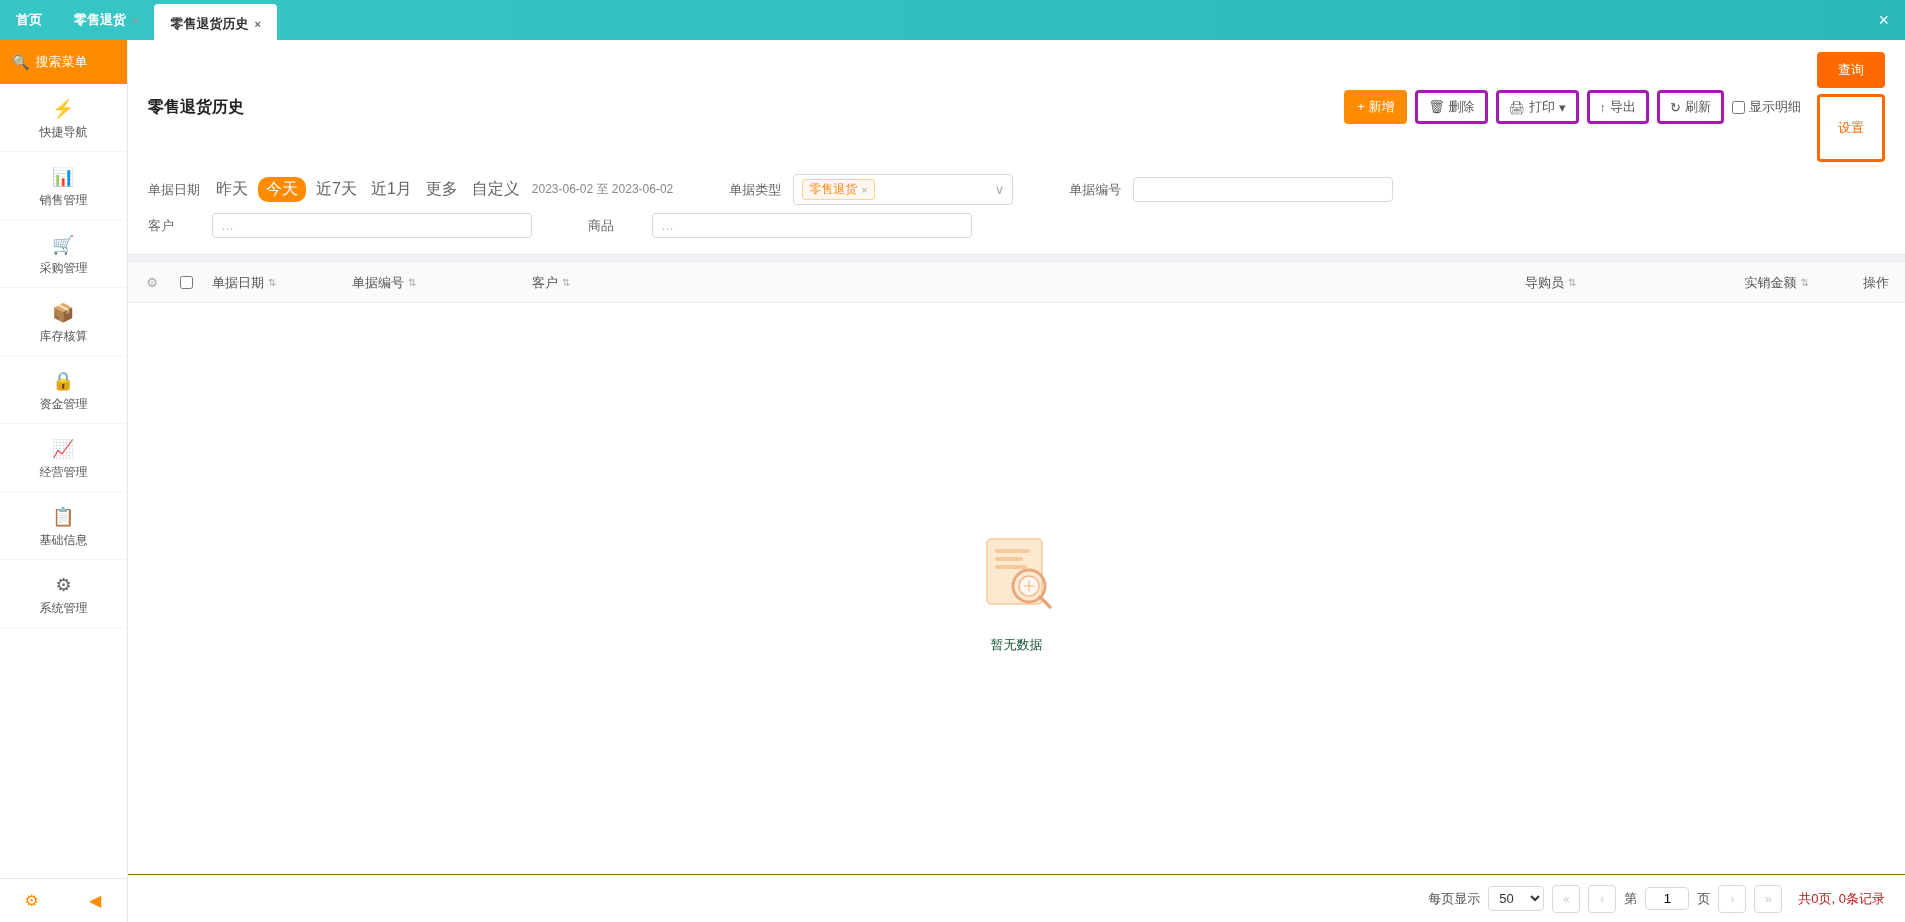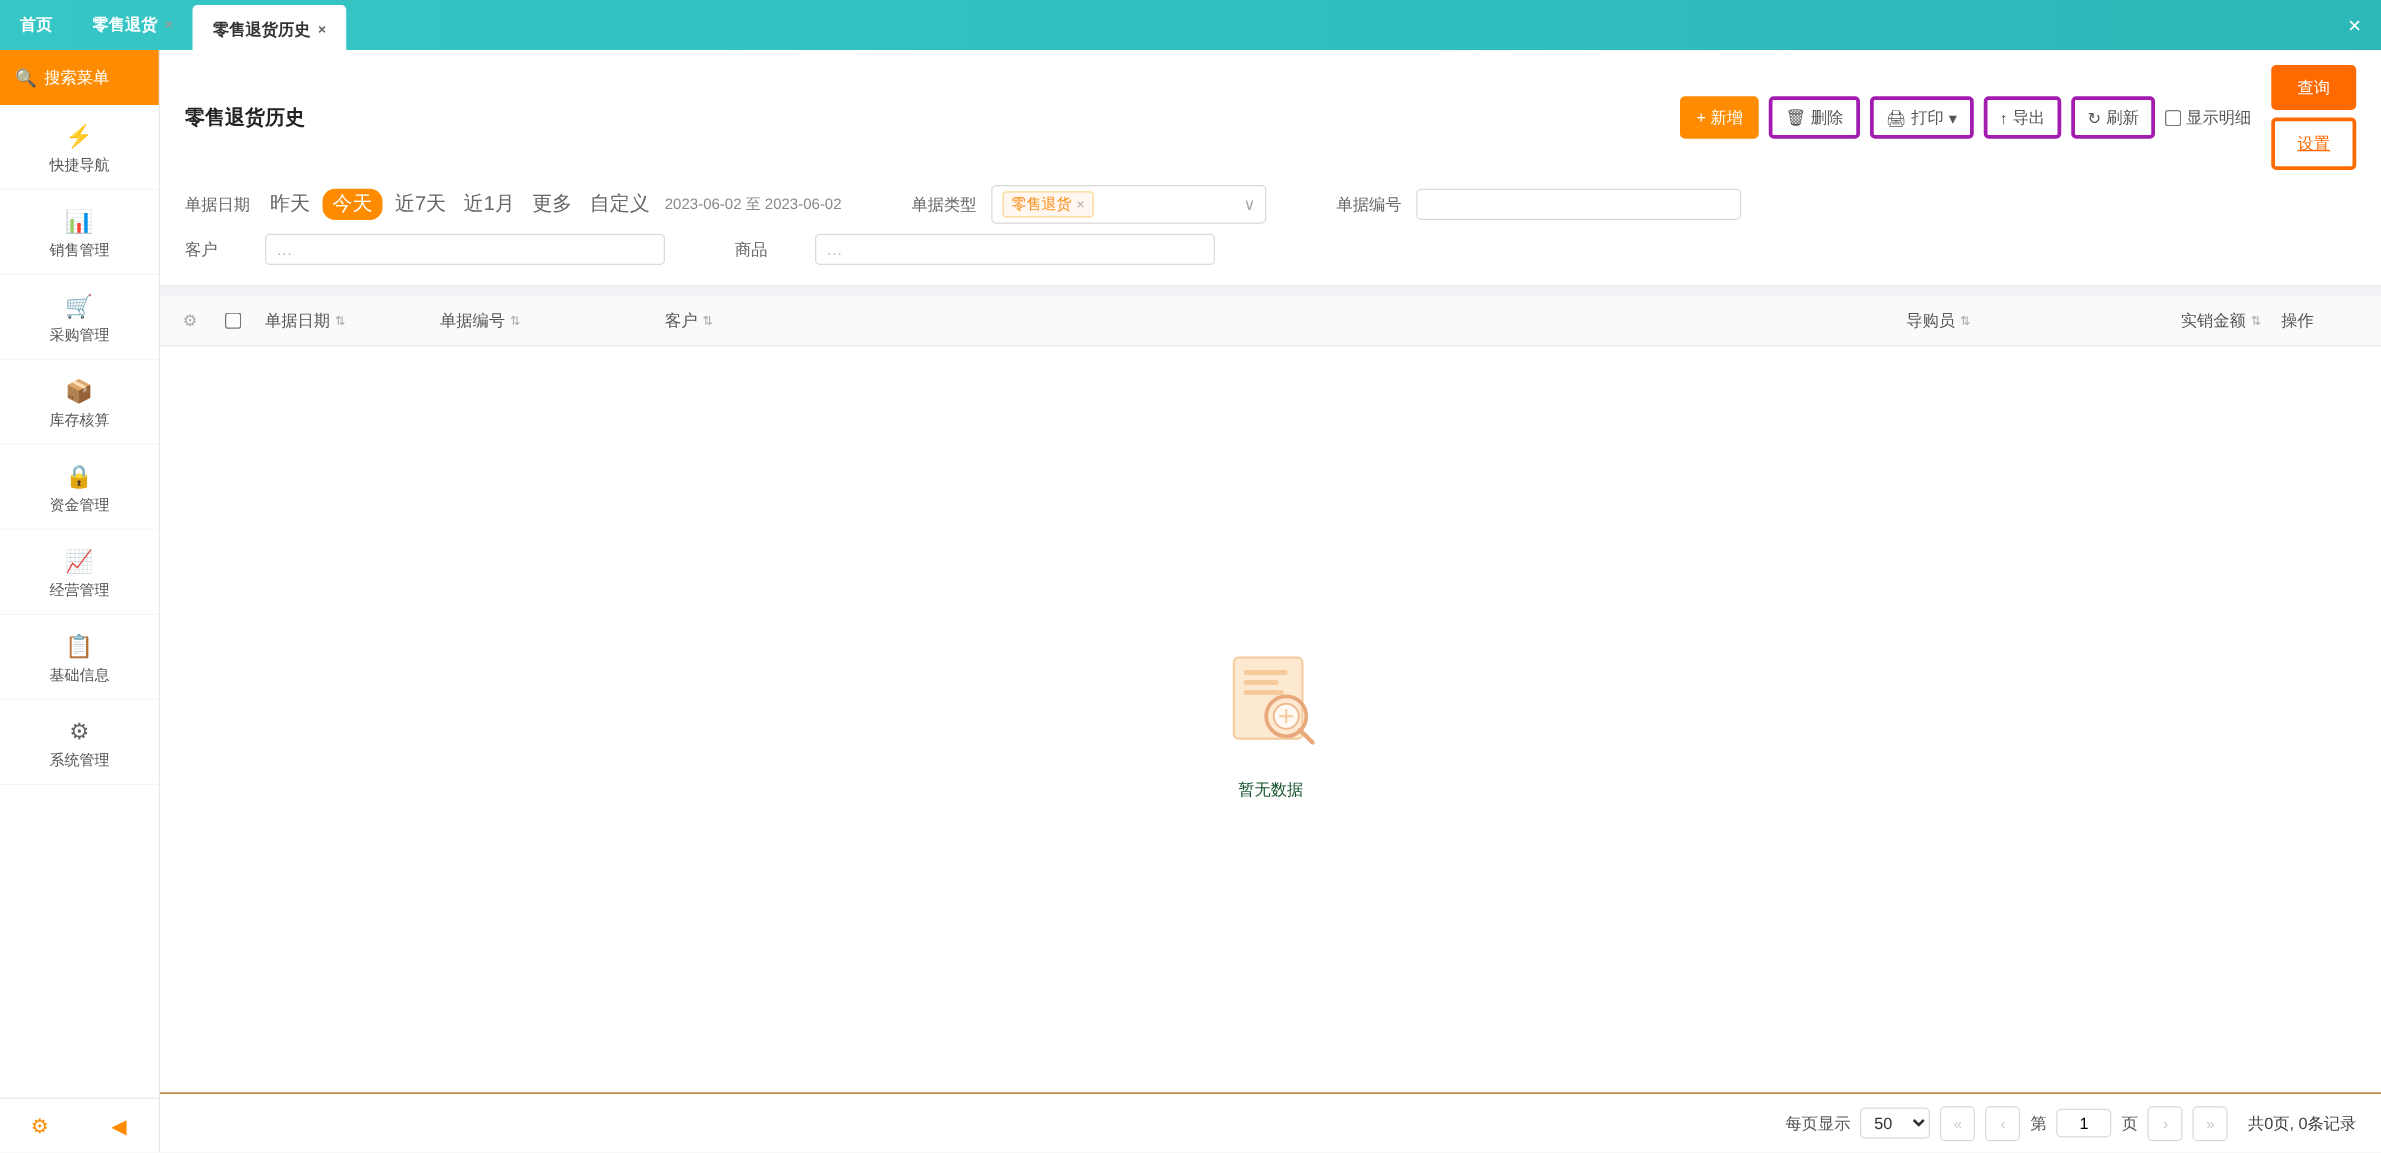--- a/index.html
+++ b/index.html
@@ -164,22 +164,21 @@
     .toolbar-btn.query-btn {
       background: #ff6a00;
       border-color: #ff6a00;
       color: #fff;
       padding: 6px 18px;
     }
     .toolbar-btn.settings-btn {
       background: #fff;
       border-color: #ff6a00;
       color: #ff6a00;
-      padding: 9px 18px;
-      text-decoration: underline;
+      padding: 22px 18px;
     }
     .checkbox-label {
       display: flex;
       align-items: center;
       gap: 4px;
       font-size: 13px;
       color: #555;
       cursor: pointer;
     }
 
@@ -335,21 +334,21 @@
       color: #555;
       font-weight: 500;
       cursor: pointer;
     }
     .table-col-header .sort-icon { margin-left: 4px; font-size: 10px; color: #aaa; }
     .col-date { width: 140px; }
     .col-num { width: 180px; }
     .col-customer { flex: 1; }
     .col-guide { width: 160px; }
     .col-amount { width: 140px; text-align: right; justify-content: flex-end; }
-    .col-action { width: 80px; text-align: center; justify-content: flex-start; }
+    .col-action { width: 80px; text-align: center; justify-content: flex-end; }
 
     
     .empty-state {
       flex: 1;
       display: flex;
       flex-direction: column;
       align-items: center;
       justify-content: center;
       color: #14532d;
       font-size: 13px;
@@ -399,21 +398,21 @@
     .page-nav-btn.disabled { color: #ccc; cursor: default; }
     .page-input {
       width: 44px;
       border: 1px solid #d9d9d9;
       border-radius: 4px;
       padding: 3px 6px;
       text-align: center;
       font-size: 13px;
       outline: none;
     }
-    .page-total { color: #404040; margin-left: 8px; }
+    .page-total { color: #b91c1c; margin-left: 8px; }
     .page-header-inner {
       position: relative;
     }
   </style>
 </head>
 <body>
 
 <div class="top-bar">
   <div class="top-bar-tabs">
     <div class="tab-item">

